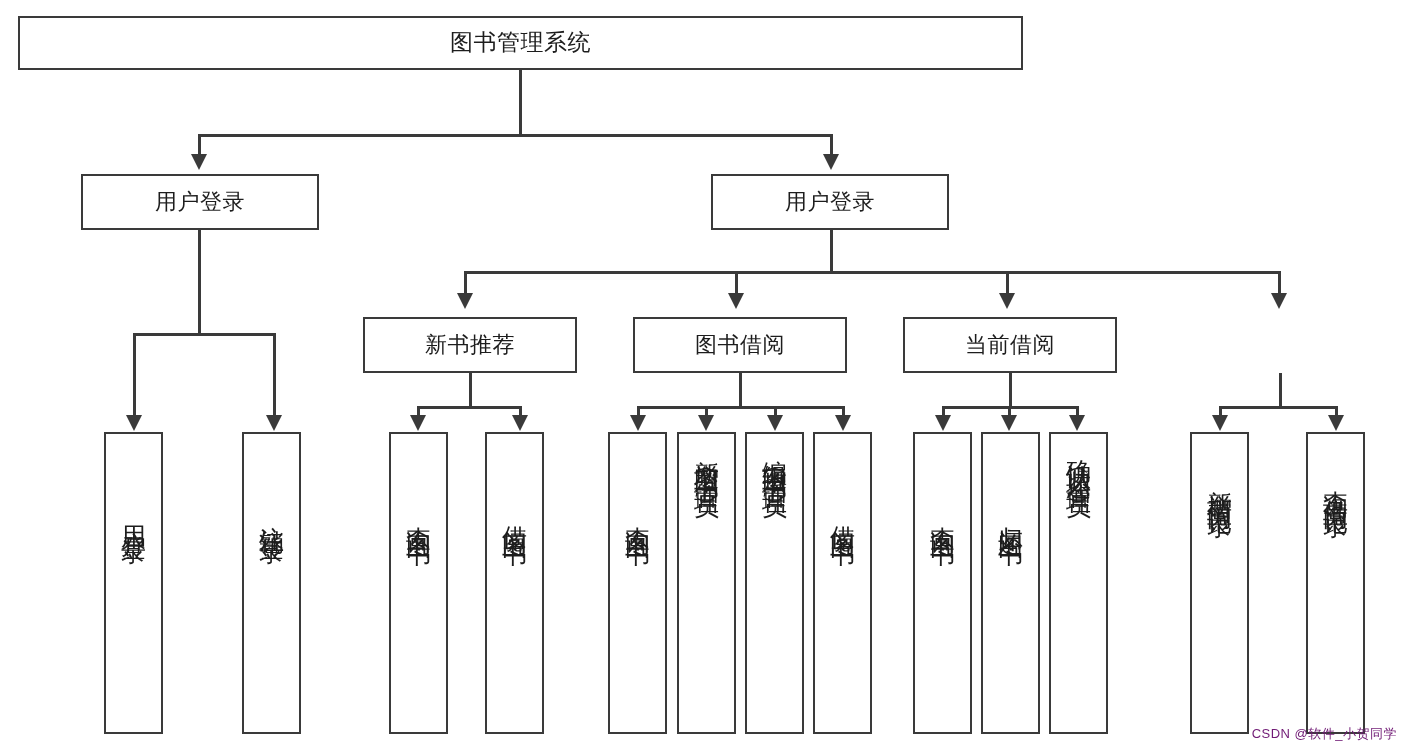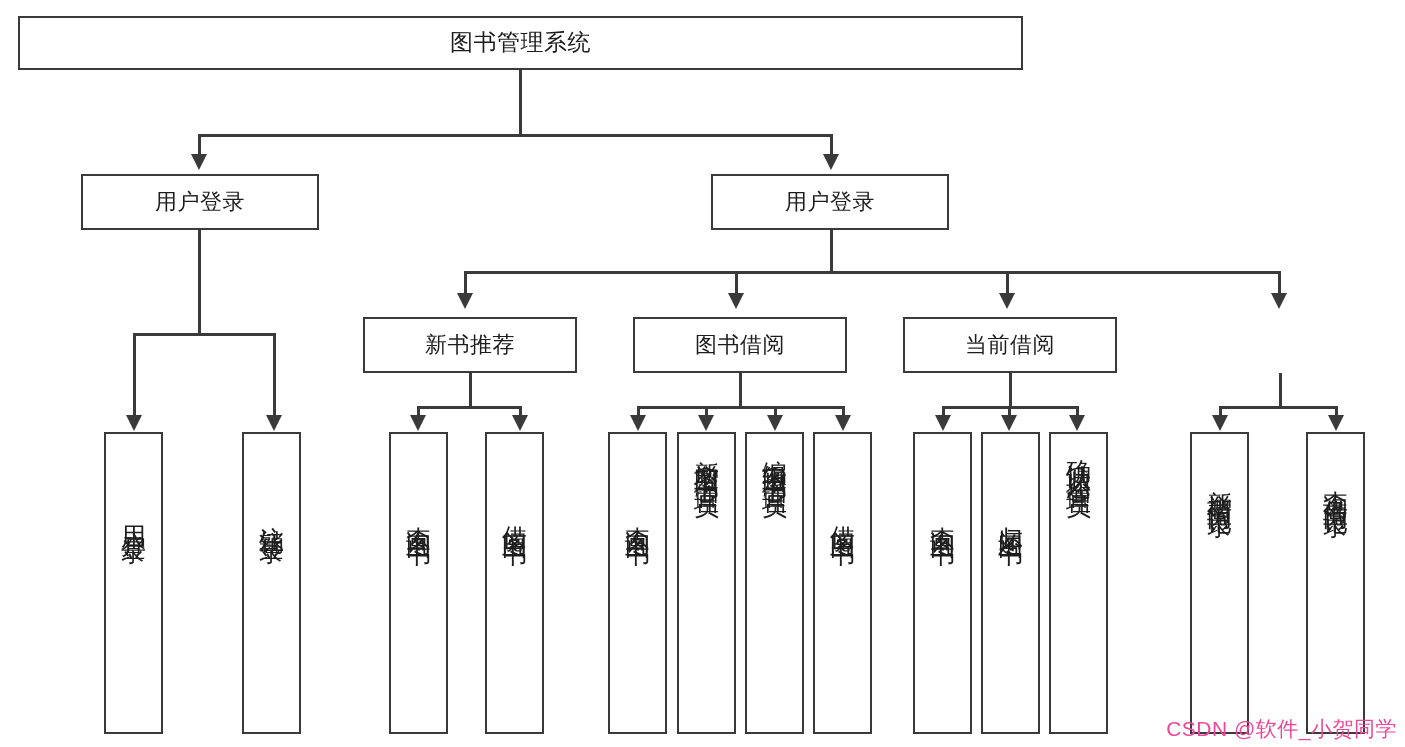--- a/index.html
+++ b/index.html
@@ -65,22 +65,22 @@
     position:absolute;
     width:0;height:0;
     border-left:8px solid transparent;
     border-right:8px solid transparent;
     border-top:16px solid #3a3a3a;
   }
   #watermark{
     position:absolute;
     right:8px;
     bottom:4px;
-    font-size:21px;
-    color:#ec4899;
+    font-size:13px;
+    color:#701a75;
     white-space:nowrap;
     letter-spacing:0.5px;
   }
 </style>
 </head>
 <body>
 
 <div id="canvas">
 
   <div class="node h-node" id="n-root" style="left:18px;top:16px;width:1005px;height:54px;">

